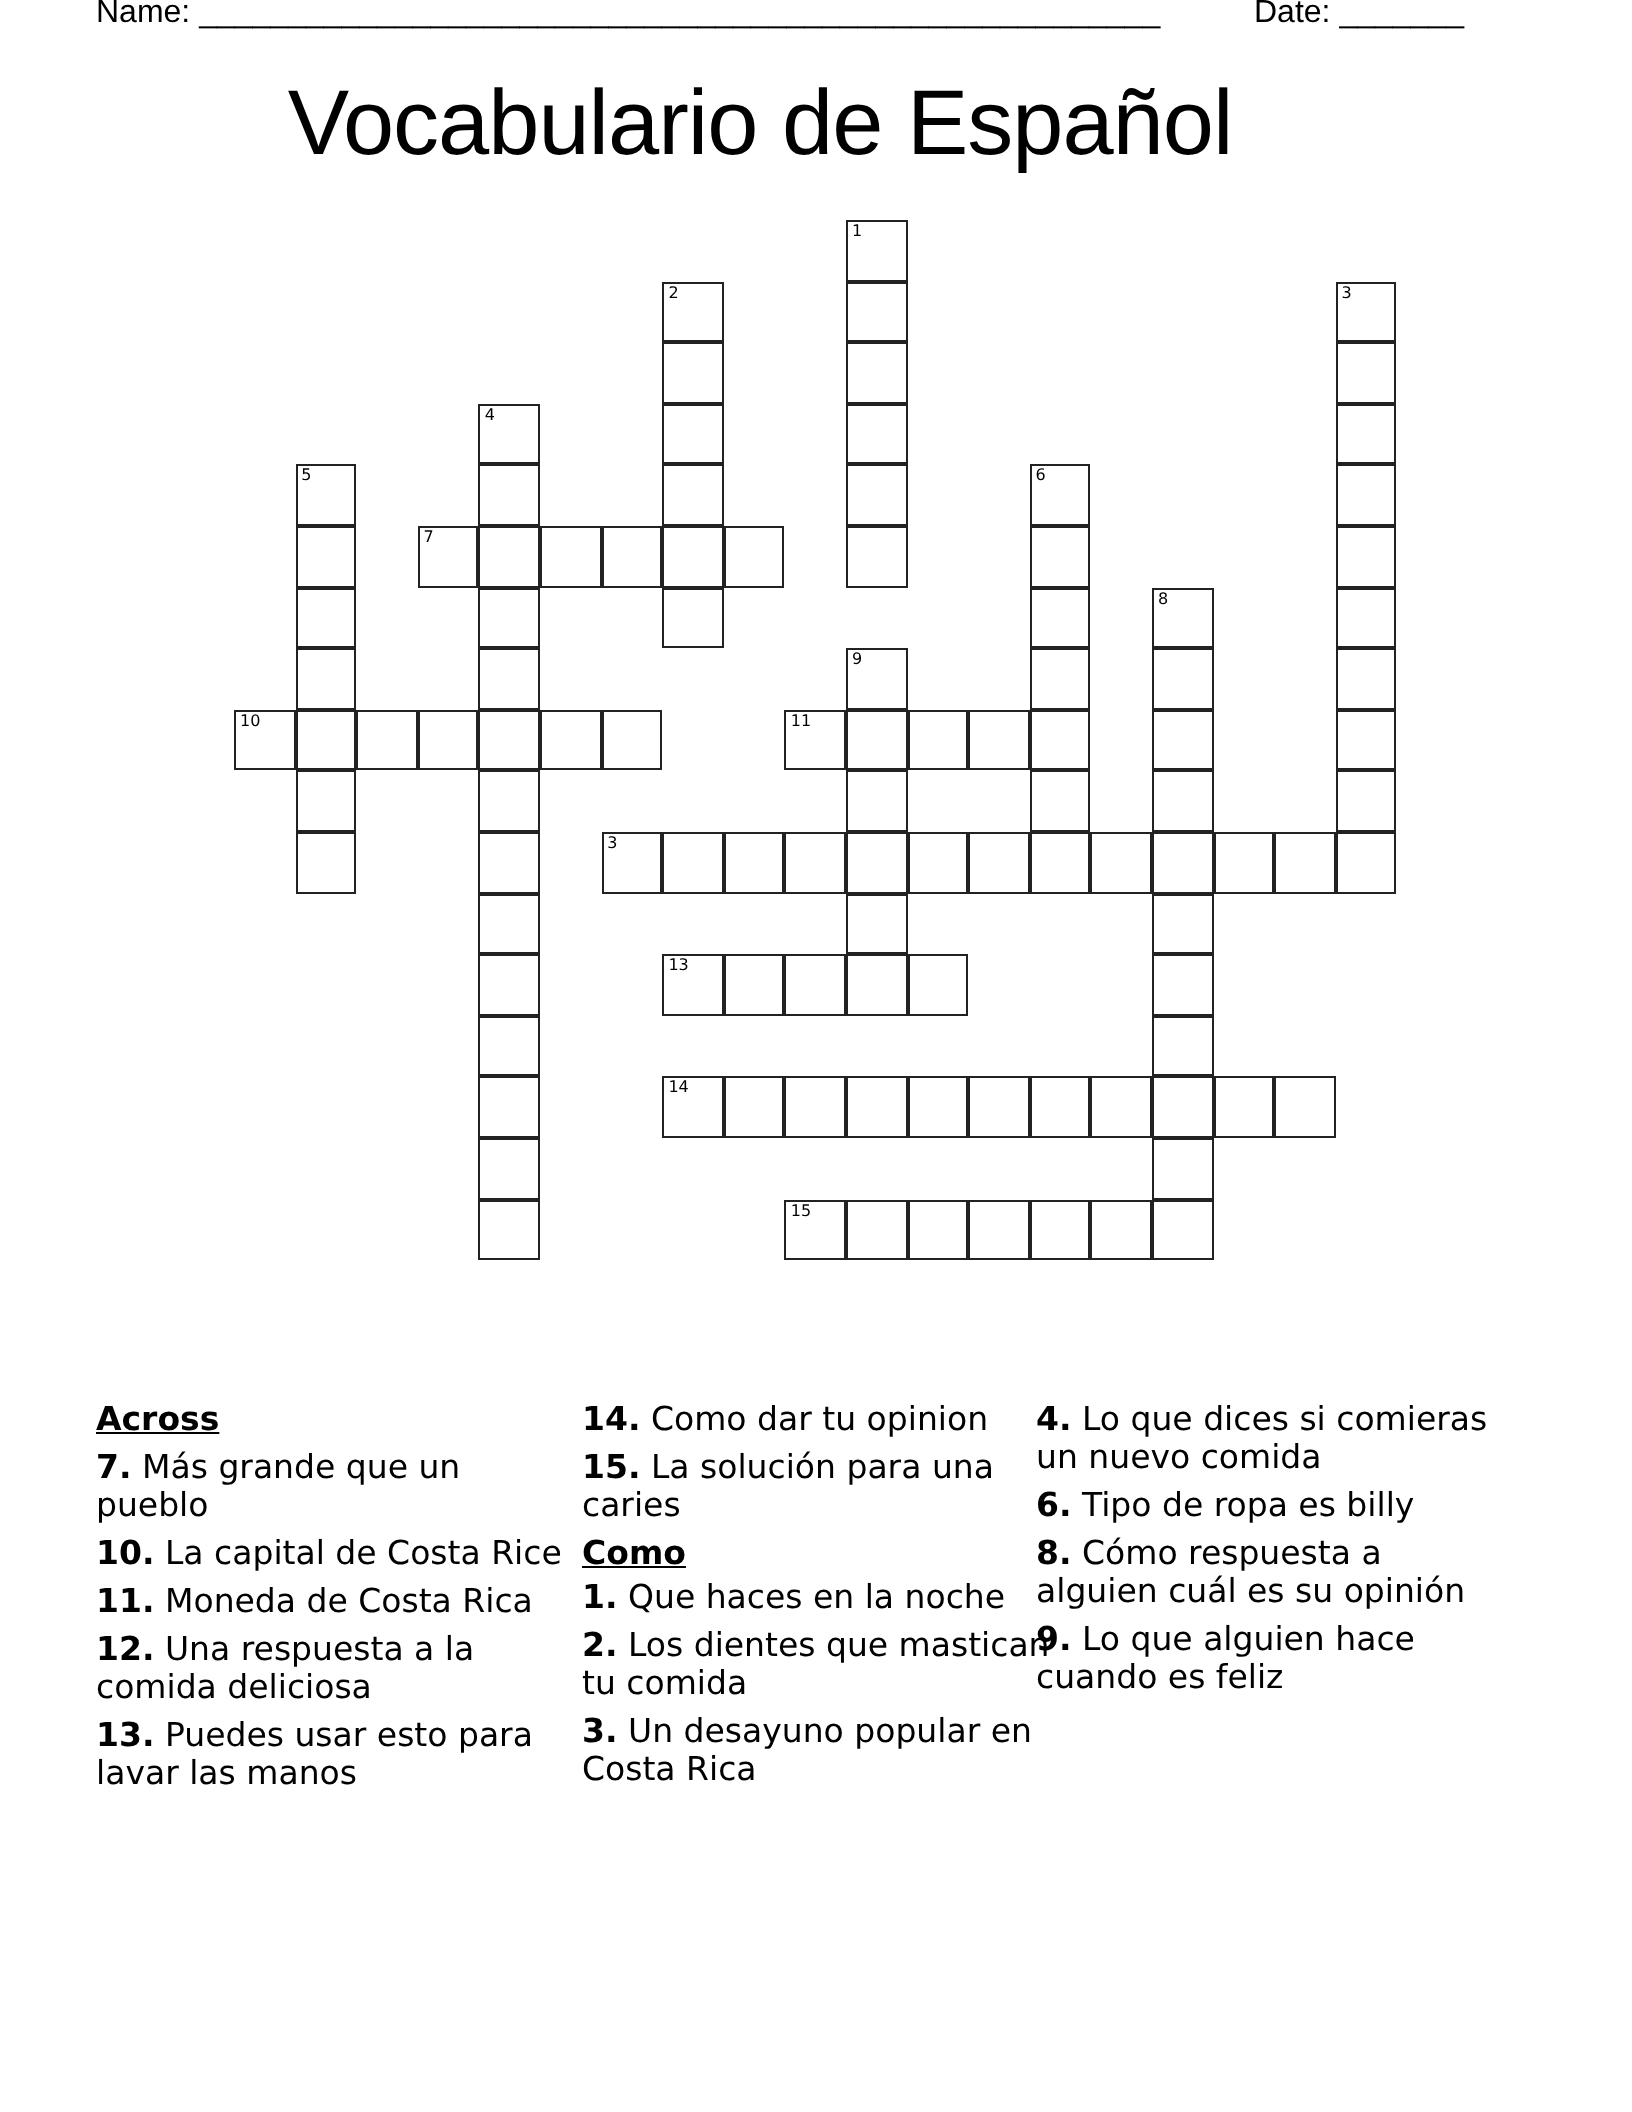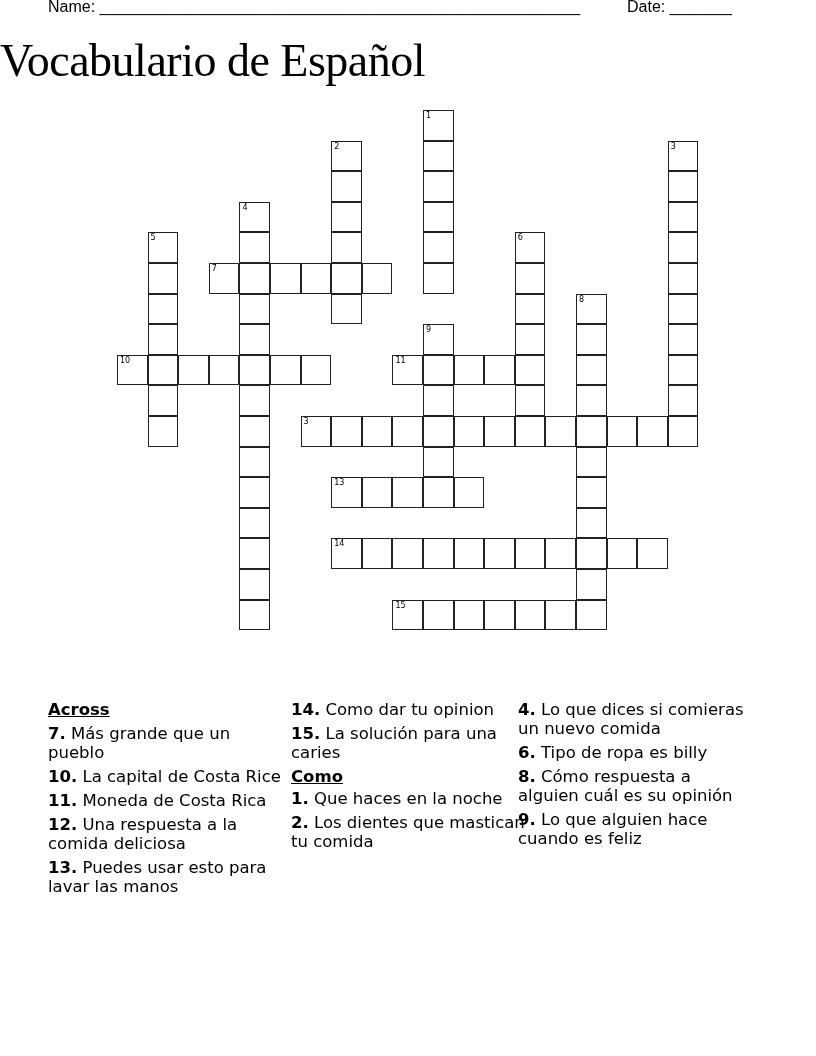--- a/index.html
+++ b/index.html
@@ -1,18 +1,18 @@
 <!DOCTYPE html>
 <html><head>
 <meta charset="utf-8">
 <style>
   html,body{margin:0;padding:0;background:#fff;}
   body{width:816px;height:1056px;position:relative;overflow:hidden;color:#000;}
   .hdr{position:absolute;top:-2px;font-family:"Liberation Sans",sans-serif;font-size:16px;}
-  .title{position:absolute;top:34px;left:0;width:760px;font-family:Liberation Serif, serif;font-size:46px;letter-spacing:-0.5px;}
+  .title{position:absolute;top:34px;left:0;width:760px;text-align:center;font-family:Liberation Sans, sans-serif;font-size:46px;letter-spacing:-0.5px;}
   .grid{position:absolute;left:0;top:0;width:816px;height:660px;}
   .cell{position:absolute;width:30.6px;height:30.6px;box-sizing:border-box;border:1.5px solid #222;background:#fff;}
   .num{position:absolute;left:2px;top:0px;font-family:"DejaVu Sans",sans-serif;font-size:8px;line-height:10px;}
   .col{position:absolute;top:700px;width:235px;font-family:"DejaVu Sans",sans-serif;font-size:16.5px;line-height:19px;}
   .sec{text-decoration:underline;font-weight:bold;margin-bottom:5px;}
   .clue{margin-bottom:5px;}
   .clue b{font-weight:bold;margin-top:23px;}
 </style>
 </head>
 <body>
@@ -170,20 +170,21 @@
   <div class="clue"><b>12.</b> <span>Una respuesta a la comida deliciosa</span></div>
   <div class="clue"><b>13.</b> <span>Puedes usar esto para lavar las manos</span></div>
 </div>
 
 <div class="col" style="left:291px;">
   <div class="clue"><b>14.</b> <span>Como dar tu opinion</span></div>
   <div class="clue"><b>15.</b> <span>La solución para una caries</span></div>
   <div class="sec" style="margin-bottom:3px">Como</div>
   <div class="clue"><b>1.</b> <span>Que haces en la noche</span></div>
   <div class="clue"><b>2.</b> <span>Los dientes que mastican tu comida</span></div>
+  <div class="clue"><b>3.</b> <span>Un desayuno popular en Costa Rica</span></div>
 </div>
 
 <div class="col" style="left:518px;">
   <div class="clue"><b>4.</b> <span>Lo que dices si comieras un nuevo comida</span></div>
   <div class="clue"><b>6.</b> <span>Tipo de ropa es billy</span></div>
   <div class="clue"><b>8.</b> <span>Cómo respuesta a alguien cuál es su opinión</span></div>
   <div class="clue"><b>9.</b> <span>Lo que alguien hace cuando es feliz</span></div>
 </div>
 
 </body></html>

